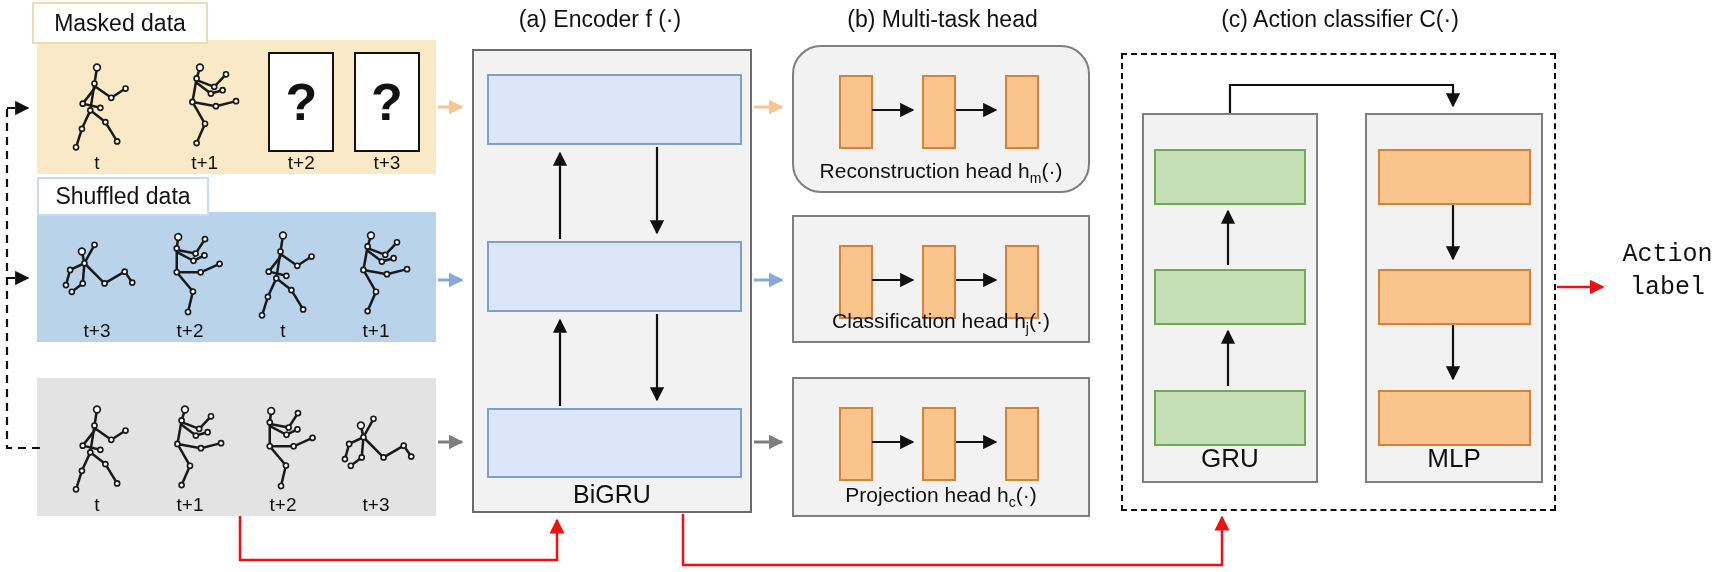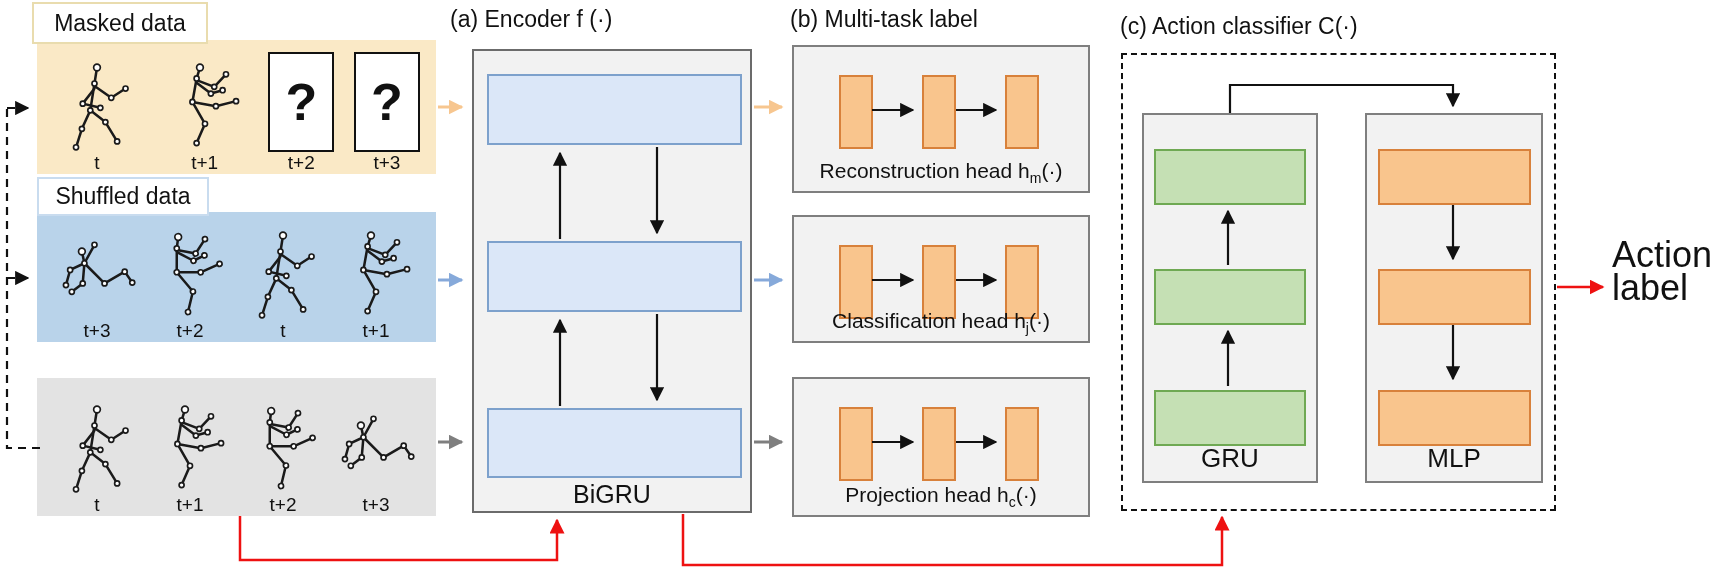--- a/index.html
+++ b/index.html
@@ -22,38 +22,38 @@
   .frame{display:flex;flex-direction:column;align-items:center;justify-content:flex-end;}
   .frame-label{font-size:19px;line-height:22px;margin-top:-2px;}
   .skel{width:88px;height:94px;display:block;}
   .skel.tilt{transform:rotate(-10deg);}
   .mask-card{
     width:62px;height:96px;background:#ffffff;border:2.5px solid #111;
     display:flex;align-items:center;justify-content:center;
     font-size:52px;font-weight:700;margin-bottom:2px;
   }
   
-  .sec-title{font-size:23px;text-align:left;z-index:4;}
+  .sec-title{font-size:23px;text-align:center;z-index:4;}
   
   .container-box{background:#f2f2f2;border:2px solid #6b6b6b;box-sizing:border-box;z-index:2;}
   .blue-box{background:#dbe7f8;border:2px solid #7da1cc;box-sizing:border-box;z-index:3;}
   .unit-label{font-size:25px;text-align:center;z-index:4;}
   
   .head-box{background:#f2f2f2;border:2px solid #7f7f7f;box-sizing:border-box;z-index:2;}
   .bar{position:absolute;width:34px;height:74px;top:28px;background:#f9c58d;border:2px solid #d8813b;box-sizing:border-box;}
   .head-label{position:absolute;left:0;right:0;bottom:5px;text-align:center;font-size:21px;}
   .head-label sub{font-size:14px;}
   
   .dashed-box{border:2.5px dashed #111;box-sizing:border-box;z-index:1;}
   .sub-box{background:#f2f2f2;border:2px solid #7f7f7f;box-sizing:border-box;z-index:2;}
   .green-box{position:absolute;left:10px;width:152px;height:56px;background:#c5e0b4;border:2px solid #6fa953;box-sizing:border-box;}
   .orange-box{position:absolute;left:11px;width:153px;height:56px;background:#f9c58d;border:2px solid #d8813b;box-sizing:border-box;}
   .sub-label{position:absolute;left:0;right:0;bottom:7px;text-align:center;font-size:26px;}
   
-  .action-label{font-size:36px;line-height:33px;text-align:left;z-index:4;}
+  .action-label{font-size:25px;line-height:33px;text-align:center;z-index:4;font-family:Liberation Mono, monospace;}
   
   #overlay{position:absolute;left:0;top:0;z-index:5;pointer-events:none;}
   #defs-holder{position:absolute;width:0;height:0;overflow:hidden;}
 </style>
 </head>
 <body>
 
 <svg id="defs-holder" aria-hidden="true">
   <defs>
     <g id="pose-a">
@@ -208,44 +208,44 @@
       </div>
     </div>
 
   <div class="abs sec-title" style="left:450px;top:6px;width:300px;">(a) Encoder f (·)</div>
   <div class="abs container-box" style="left:472px;top:49px;width:280px;height:464px;"></div>
   <div class="abs blue-box" style="left:487px;top:74px;width:255px;height:71px;"></div>
   <div class="abs blue-box" style="left:487px;top:241px;width:255px;height:71px;"></div>
   <div class="abs blue-box" style="left:487px;top:408px;width:255px;height:70px;"></div>
   <div class="abs unit-label" style="left:472px;top:480px;width:280px;">BiGRU</div>
 
-  <div class="abs sec-title" style="left:790px;top:6px;width:305px;">(b) Multi-task label</div>
-
-  <div class="abs head-box" style="left:792px;top:45px;width:298px;height:148px;">
+  <div class="abs sec-title" style="left:790px;top:6px;width:305px;">(b) Multi-task head</div>
+
+  <div class="abs head-box" style="left:792px;top:45px;width:298px;height:148px;border-radius:29px;">
     <div class="bar" style="left:45px;"></div>
     <div class="bar" style="left:128px;"></div>
     <div class="bar" style="left:211px;"></div>
     <div class="head-label"><span>Reconstruction head h</span><sub>m</sub><span>(·)</span></div>
   </div>
 
   <div class="abs head-box" style="left:792px;top:215px;width:298px;height:128px;">
     <div class="bar" style="left:45px;"></div>
     <div class="bar" style="left:128px;"></div>
     <div class="bar" style="left:211px;"></div>
     <div class="head-label"><span>Classification head h</span><sub>j</sub><span>(·)</span></div>
   </div>
 
   <div class="abs head-box" style="left:792px;top:377px;width:298px;height:140px;">
     <div class="bar" style="left:45px;"></div>
     <div class="bar" style="left:128px;"></div>
     <div class="bar" style="left:211px;"></div>
     <div class="head-label"><span>Projection head h</span><sub>c</sub><span>(·)</span></div>
   </div>
 
-  <div class="abs sec-title" style="left:1120px;top:6px;width:440px;margin-top:7px;">(c) Action classifier C(·)</div>
+  <div class="abs sec-title" style="left:1120px;top:6px;width:440px;">(c) Action classifier C(·)</div>
   <div class="abs dashed-box" style="left:1121px;top:53px;width:435px;height:458px;"></div>
 
   <div class="abs sub-box" style="left:1142px;top:113px;width:176px;height:370px;padding-left:28px;">
     <div class="green-box" style="top:34px;"></div>
     <div class="green-box" style="top:154px;"></div>
     <div class="green-box" style="top:275px;"></div>
     <div class="sub-label">GRU</div>
   </div>
 
   <div class="abs sub-box" style="left:1365px;top:113px;width:178px;height:370px;">

